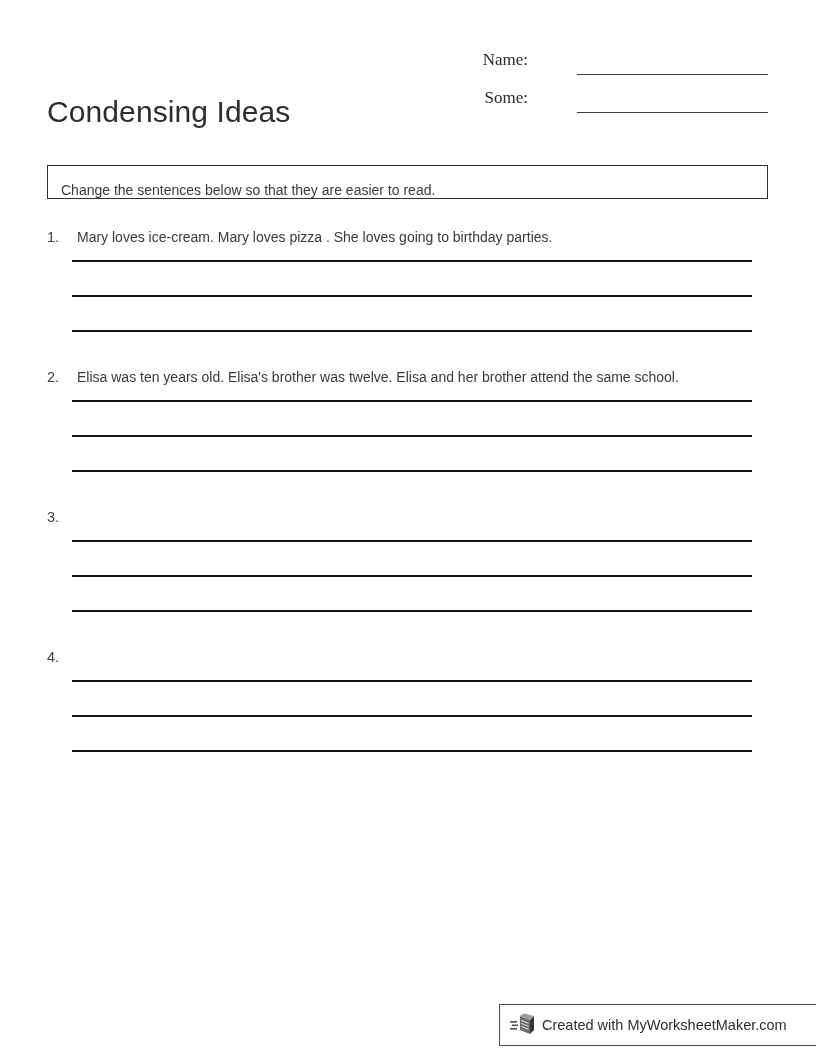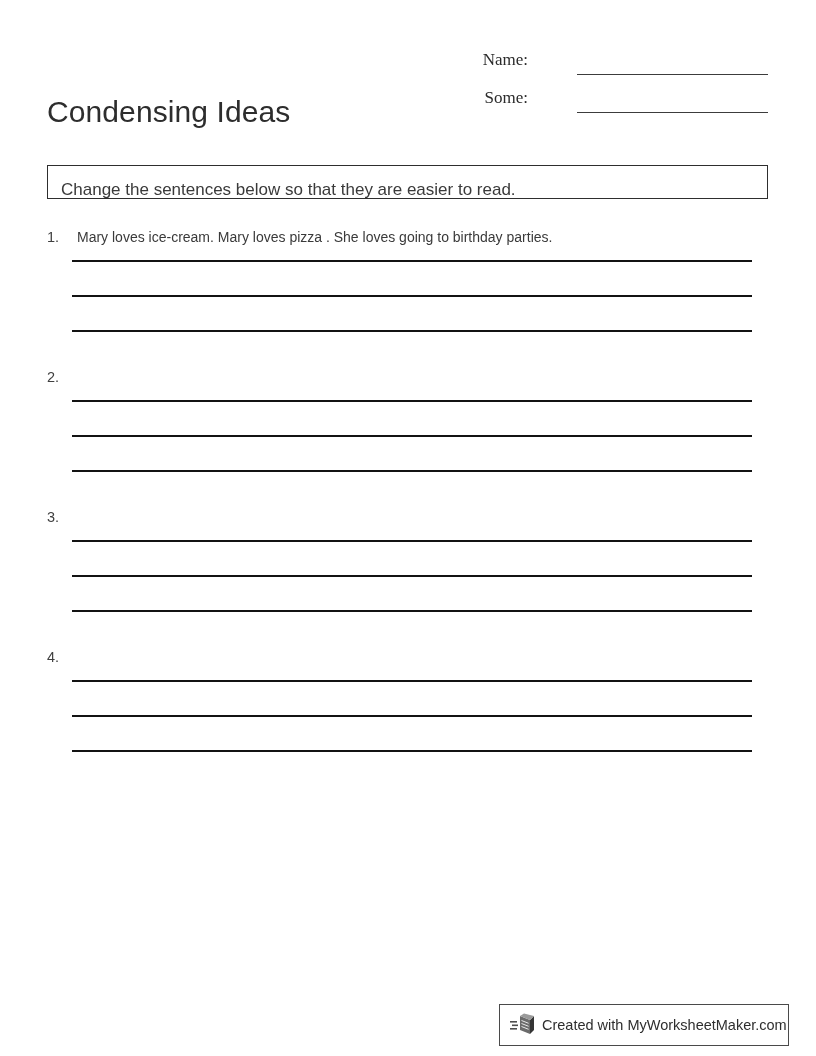--- a/index.html
+++ b/index.html
@@ -76,21 +76,21 @@
     width: 721px;
     height: 34px;
     border: 1.2px solid #2e2e2e;
     box-sizing: border-box;
     background: #ffffff;
     display: flex;
     align-items: center;
   }
   .instruction-text {
     padding-left: 13px;
-    font-size: 17px;
+    font-size: 14px;
     color: #3a3a3a;
     line-height: 18px;
     margin-top: 16px;
   }
 
   
   .questions {
     position: absolute;
     left: 0;
     top: 228px;
@@ -136,21 +136,21 @@
   }
   .q-gap {
     height: 36px;
   }
 
   
   .footer-badge {
     position: absolute;
     left: 499px;
     top: 1004px;
-    width: 290px;
+    width: 318px;
     height: 42px;
     border: 1.2px solid #4a4a4a;
     box-sizing: border-box;
     background: #ffffff;
     display: flex;
     align-items: center;
     padding-left: 10px;
   }
   .badge-icon {
     width: 26px;
@@ -201,20 +201,21 @@
         <div class="ans-line"></div>
         <div class="ans-line"></div>
         <div class="ans-line"></div>
       </div>
     </div>
     <div class="q-gap"></div>
 
     <div class="question">
       <div class="q-head">
         <span class="q-num">2.</span>
+        <span class="q-text">Elisa was ten years old. Elisa's brother was twelve. Elisa and her brother attend the same school.</span>
       </div>
       <div class="q-lines">
         <div class="ans-line"></div>
         <div class="ans-line"></div>
         <div class="ans-line"></div>
       </div>
     </div>
     <div class="q-gap"></div>
 
     <div class="question">

